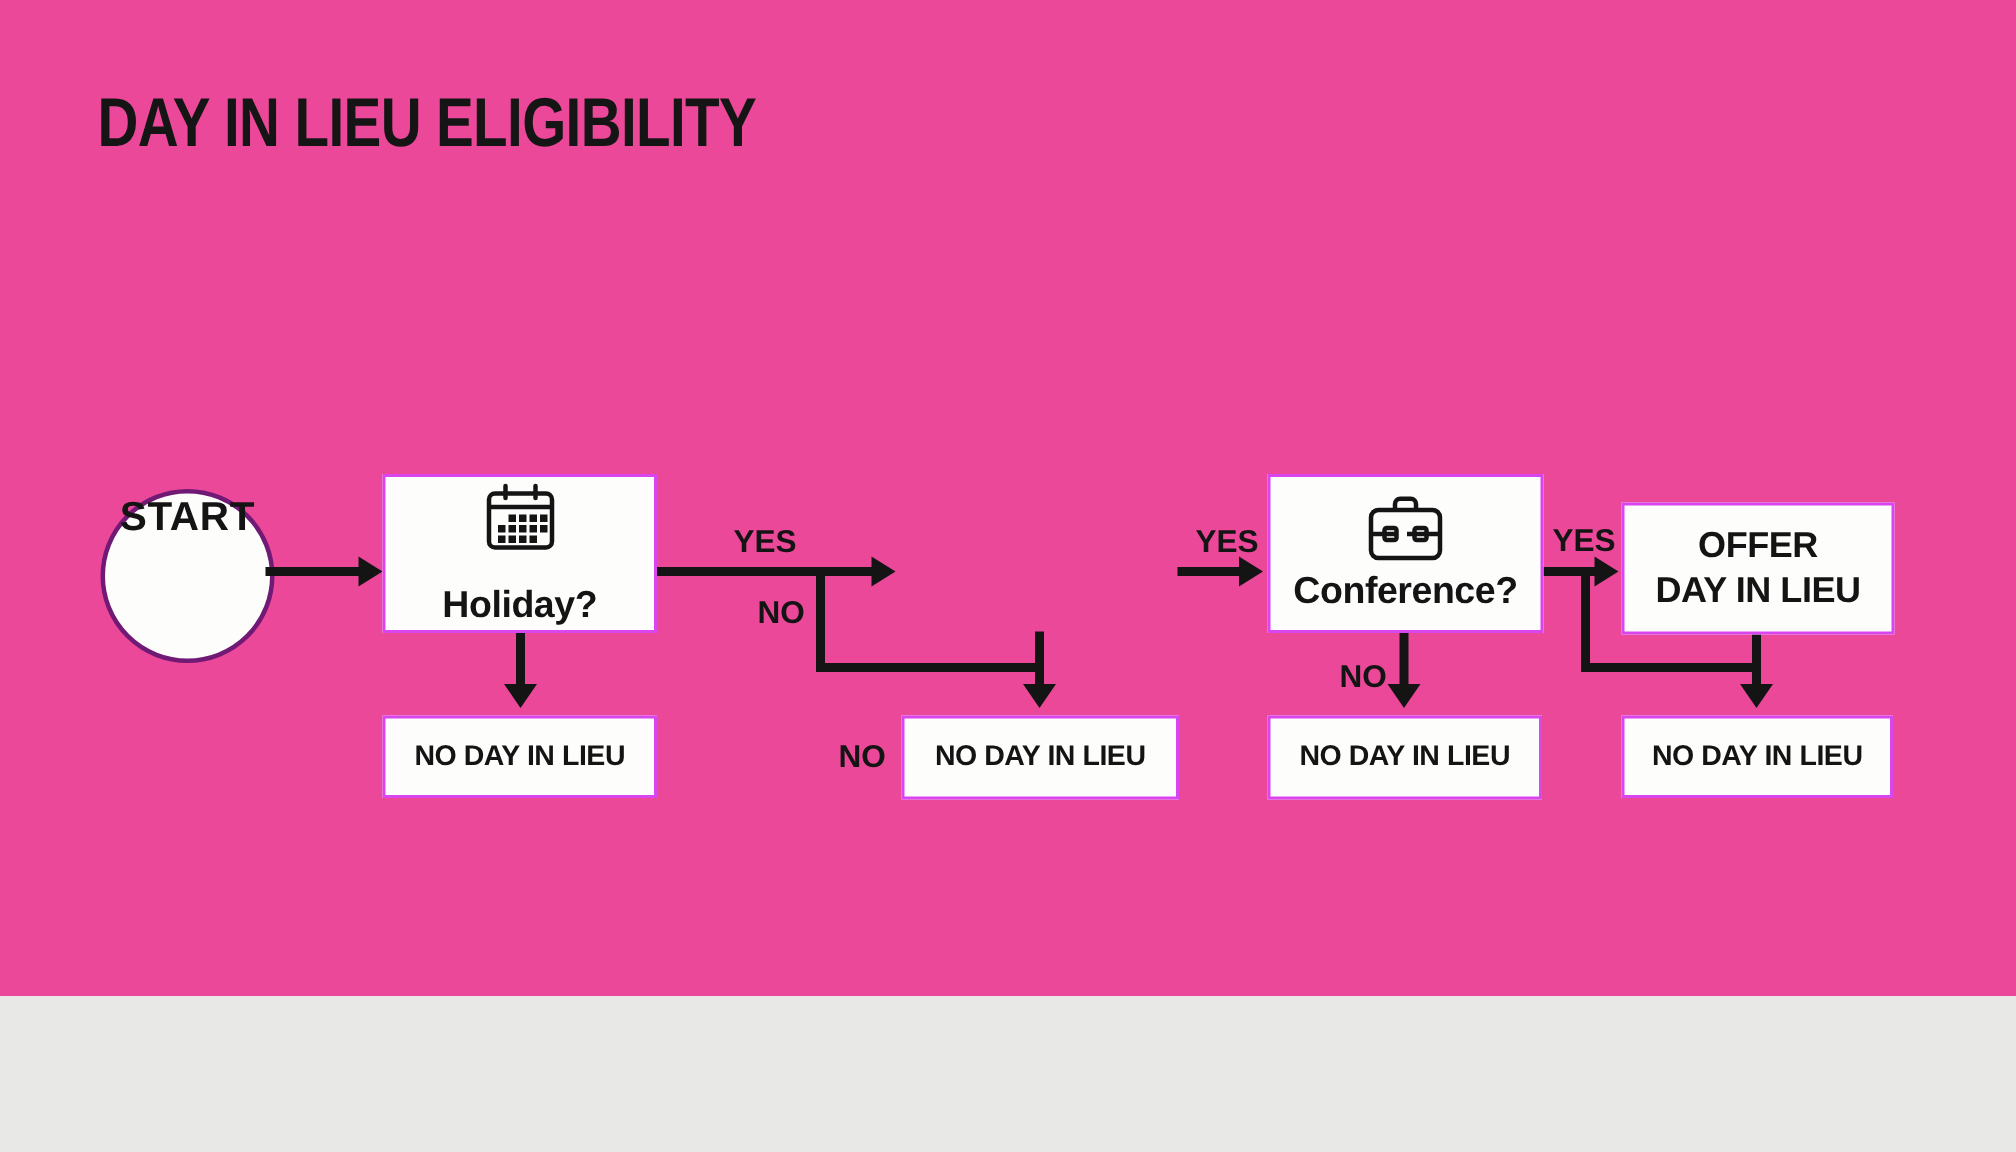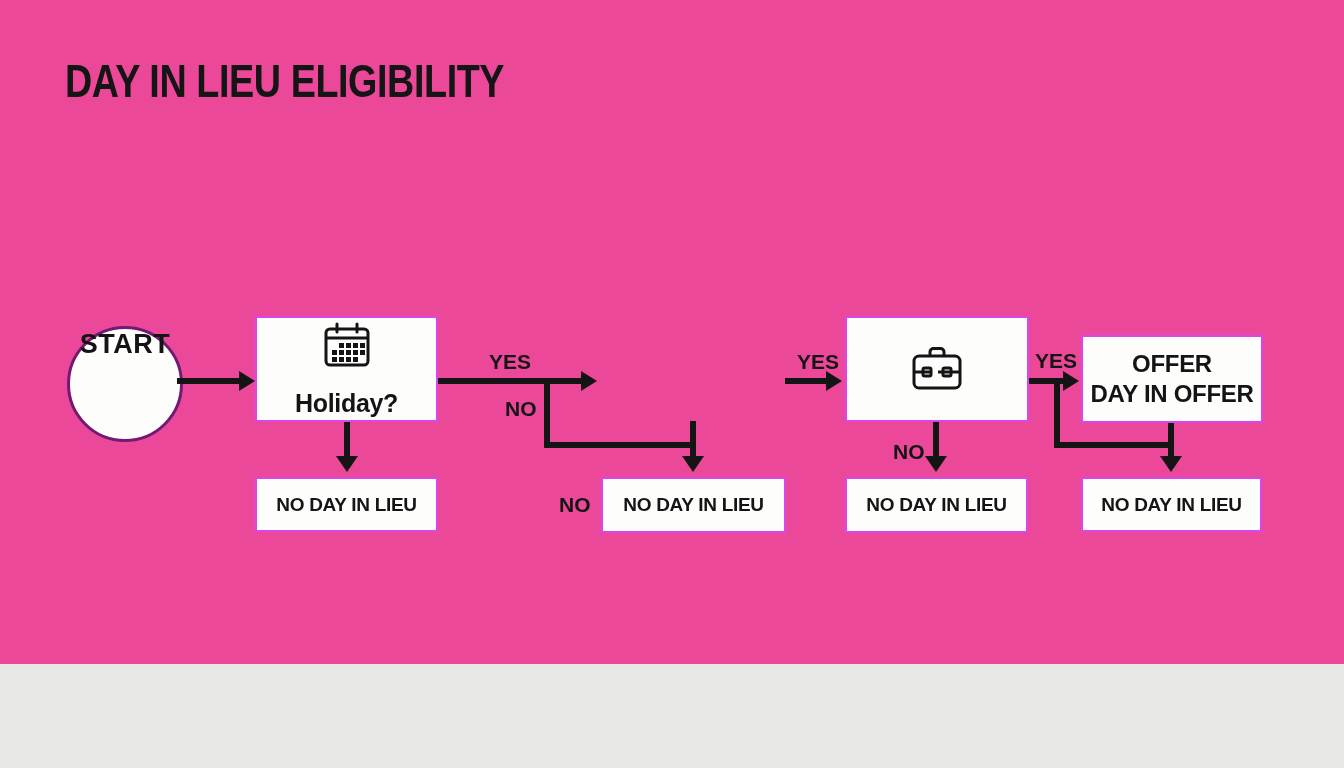--- a/index.html
+++ b/index.html
@@ -146,25 +146,26 @@
     <span class="icon">
       <svg width="54" height="46" viewBox="0 0 54 46" fill="none" stroke="#141414" stroke-width="3" stroke-linejoin="round">
         <path d="M20 10 L20 6 C20 4 21.5 2.5 23.5 2.5 L30.5 2.5 C32.5 2.5 34 4 34 6 L34 10"></path>
         <rect x="4" y="10" width="46" height="32" rx="5"></rect>
         <line x1="4" y1="26" x2="20" y2="26"></line>
         <line x1="28" y1="26" x2="50" y2="26"></line>
         <rect x="13" y="22" width="8" height="8" rx="1.5"></rect>
         <rect x="33" y="22" width="8" height="8" rx="1.5"></rect>
       </svg>
     </span>
+    <span class="qlabel">Conference?</span>
   </div>
 
   <div class="obox offer-box" style="left:1081px;top:335px;width:182px;height:88px;">
     <span>OFFER</span>
-    <span>DAY IN OFFER</span>
+    <span>DAY IN LIEU</span>
   </div>
 
   <div class="obox" style="left:255px;top:477px;width:183px;height:55px;">
     <span>NO DAY IN LIEU</span>
   </div>
   <div class="obox" style="left:601px;top:477px;width:185px;height:56px;">
     <span>NO DAY IN LIEU</span>
   </div>
   <div class="obox" style="left:845px;top:477px;width:183px;height:56px;">
     <span>NO DAY IN LIEU</span>

